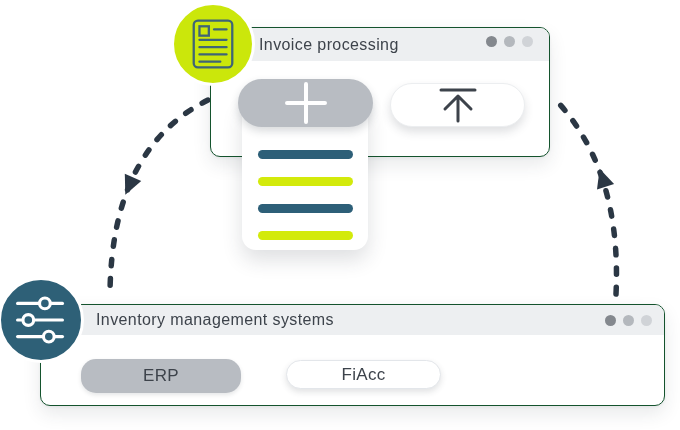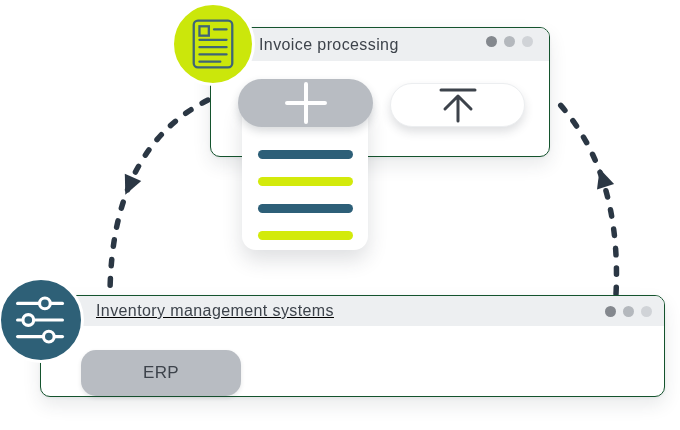--- a/index.html
+++ b/index.html
@@ -22,40 +22,40 @@
   .dot-a{background:var(--dot-a,#84888e);}
   .dot-b{background:var(--dot-b,#b4b8bd);}
   .dot-c{background:var(--dot-c,#d0d3d7);}
 
   
   .invoice-card{left:210px;top:27px;width:340px;height:130px;}
   .invoice-card .card-header{height:33px;padding-left:48px;}
   .invoice-card .dots{right:16px;top:8px;}
 
   
-  .inventory-card{left:40px;top:295px;width:625px;height:102px;text-decoration:underline;}
+  .inventory-card{left:40px;top:304px;width:625px;height:102px;}
   .inventory-card .card-header{height:30px;padding-left:55px;}
   .inventory-card .dots{right:12px;top:10px;}
 
   
   button{font-family:inherit;cursor:pointer;}
   .btn-add{position:absolute;left:238px;top:79px;width:135px;height:48px;border:none;
         border-radius:24px;background:var(--btn-gray,#b8bcc2);
         box-shadow:0 4px 8px rgba(40,50,60,.18);display:flex;align-items:center;justify-content:center;}
   .btn-upload{position:absolute;left:390px;top:83px;width:135px;height:44px;
         border:1px solid #eceef0;border-radius:22px;background:#ffffff;
         box-shadow:0 5px 10px rgba(40,50,60,.15);display:flex;align-items:center;justify-content:center;}
 
   .pill{position:absolute;border-radius:15px;font-size:17px;letter-spacing:.3px;
         color:var(--text-dark,#3d434b);display:flex;align-items:center;justify-content:center;}
   .pill-selected{background:var(--btn-gray,#b6bac0);border:none;
         box-shadow:0 2px 4px rgba(40,50,60,.12);}
   .pill-plain{background:#ffffff;border:1px solid #e3e6ea;
         box-shadow:0 3px 6px rgba(40,50,60,.14);}
-  .pill-erp{left:40px;top:54px;width:160px;height:46px;}
+  .pill-erp{left:40px;top:54px;width:160px;height:34px;}
   .pill-fiacc{left:245px;top:55px;width:155px;height:29px;}
   .pill-wms{left:448px;top:54px;width:149px;height:30px;}
 
   
   .doc-card{position:absolute;left:242px;top:98px;width:126px;height:152px;background:#fff;
         border-radius:14px;box-shadow:0 10px 20px rgba(40,50,60,.15);}
   .doc-bar{position:absolute;left:16px;width:95px;height:9px;border-radius:4.5px;}
   .doc-bar[data-color="bar-teal"]{background:var(--bar-teal,#2d5f78);}
   .doc-bar[data-color="bar-lime"]{background:var(--bar-lime,#d3ea0b);}
 
@@ -131,20 +131,21 @@
     <div class="card inventory-card">
       <div class="card-header">
         <span class="win-title">Inventory management systems</span>
         <span class="dots">
           <span class="dot dot-a"></span>
           <span class="dot dot-b"></span>
           <span class="dot dot-c"></span>
         </span>
       </div>
       <button class="pill pill-selected pill-erp">ERP</button>
+      <button class="pill pill-plain pill-fiacc">FiAcc</button>
     </div>
   </section>
 
   <span class="badge badge-teal">
     <svg width="80" height="80" viewBox="0 0 82 82">
       <g fill="none" stroke="#ffffff" stroke-width="3.2" stroke-linecap="round">
         <path d="M17,24 H63"></path>
         <path d="M17,41 H63"></path>
         <path d="M17,58 H63"></path>
         <circle cx="45" cy="24" r="5.5" style="fill:var(--teal,#2e6077)"></circle>

